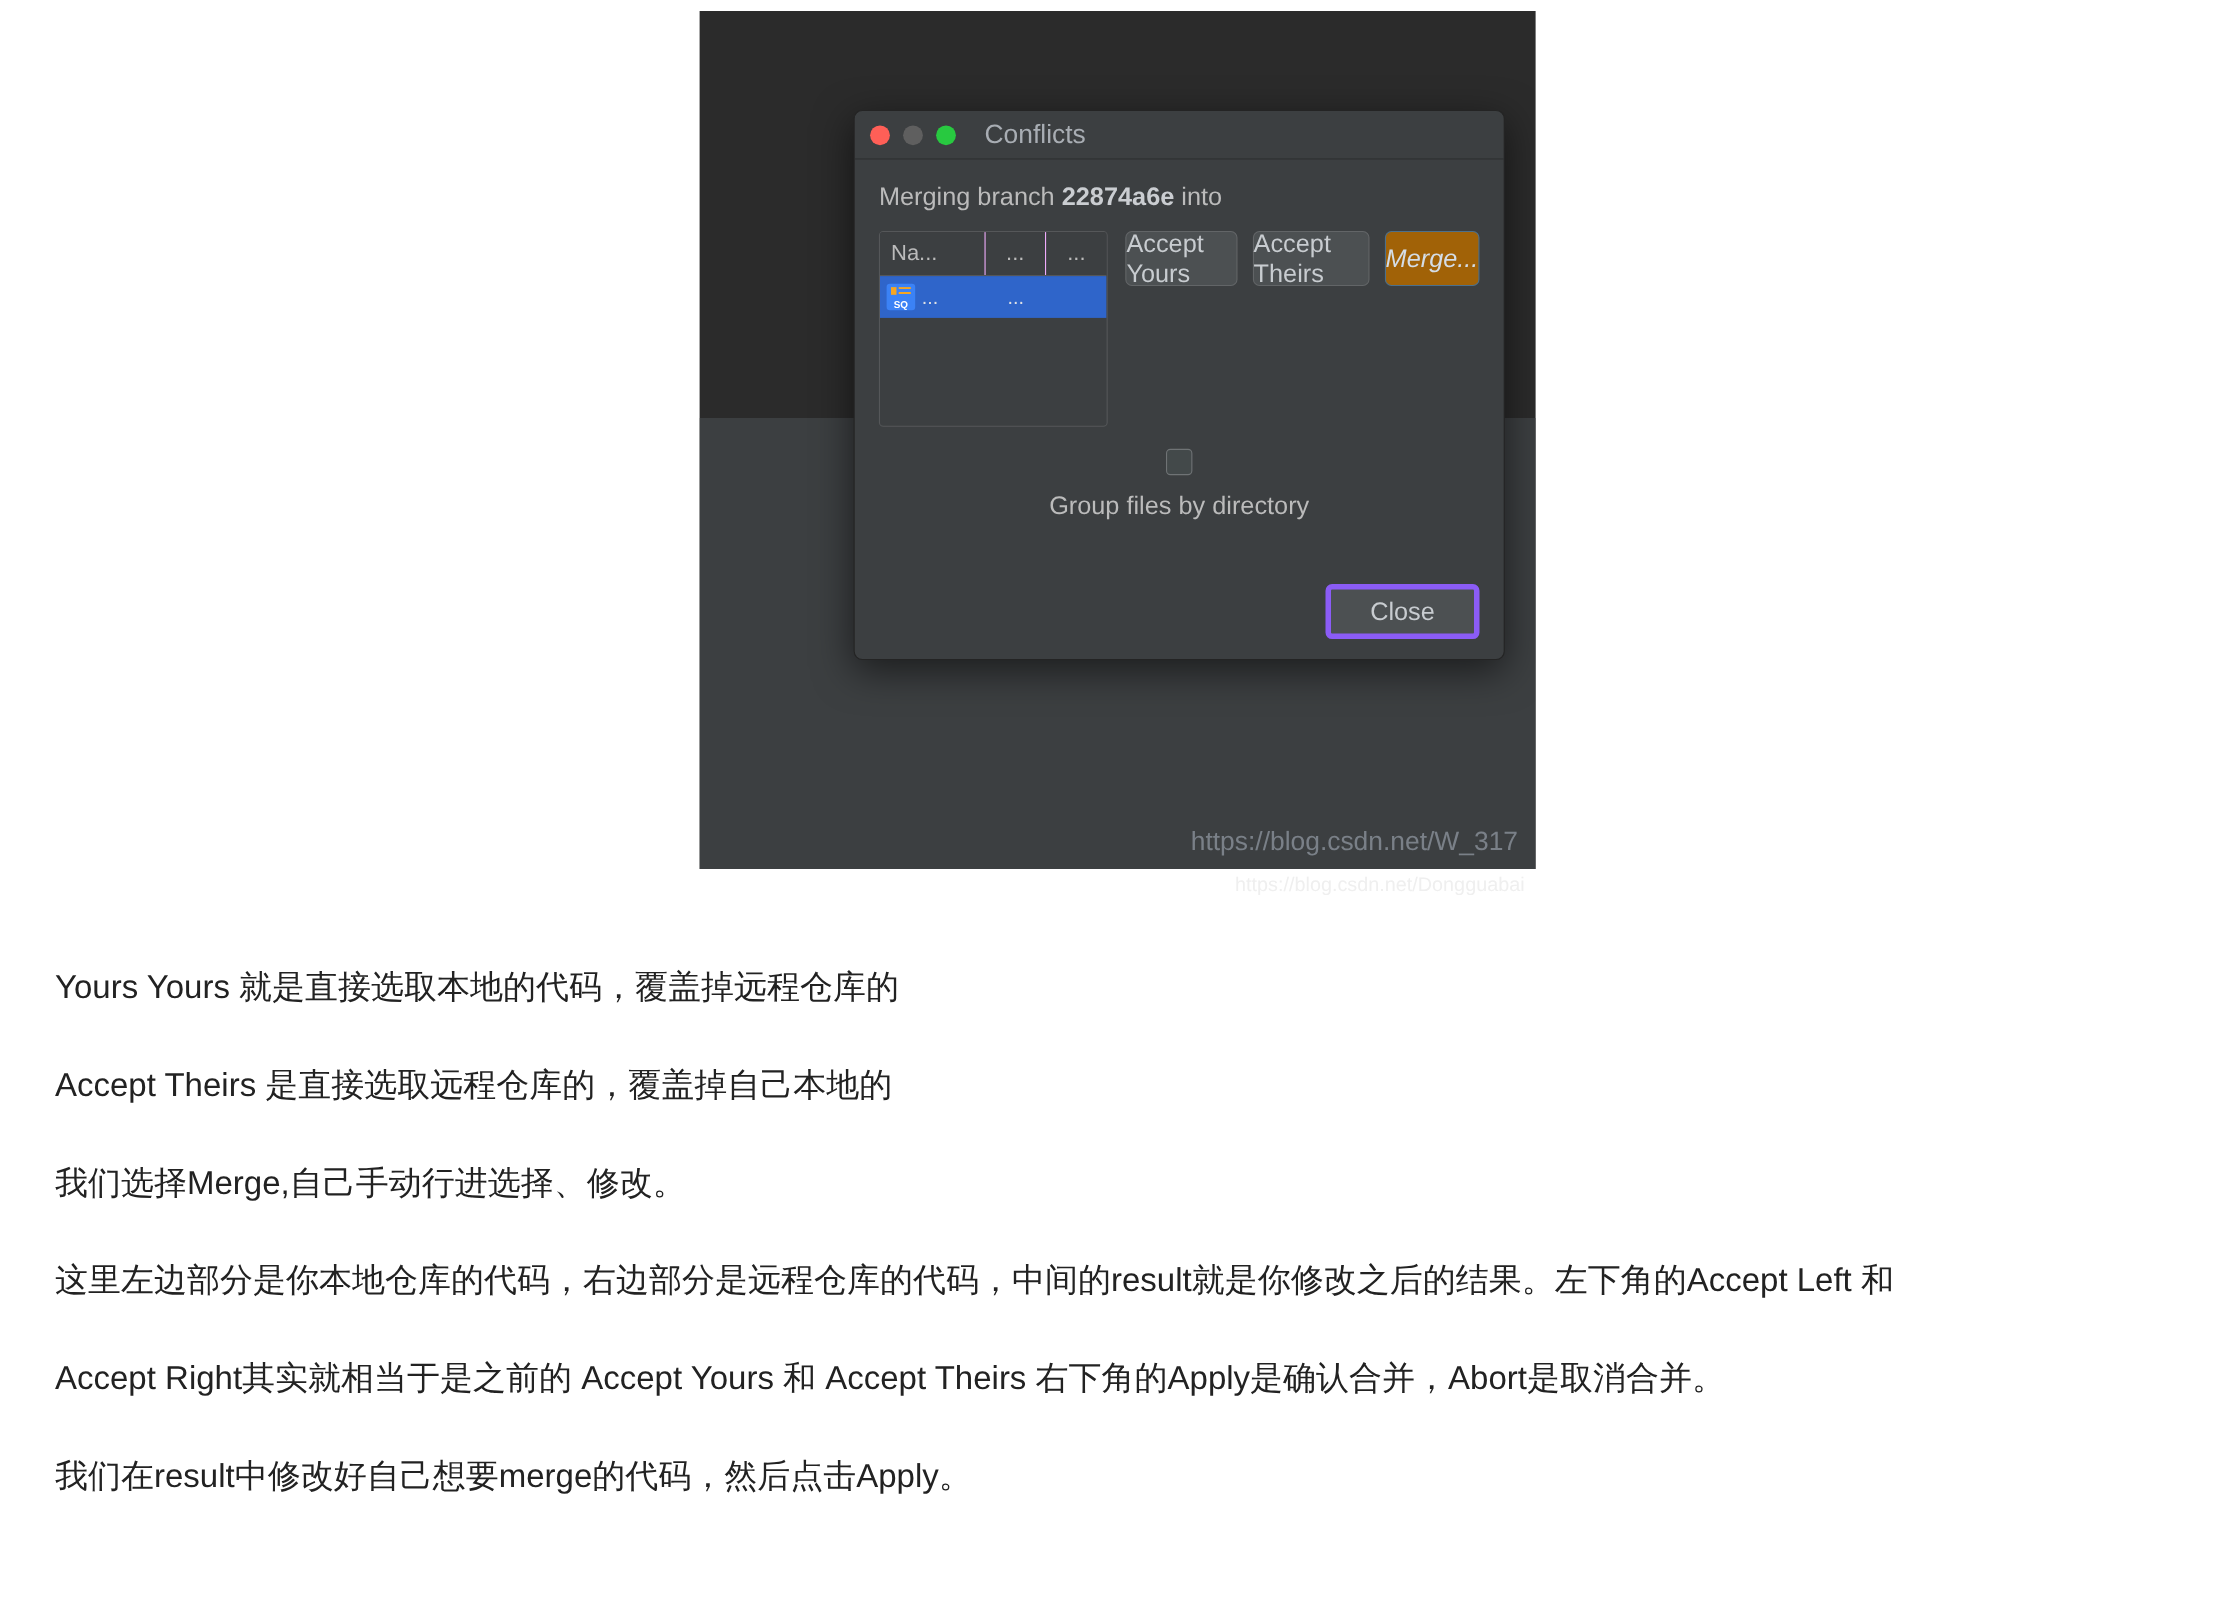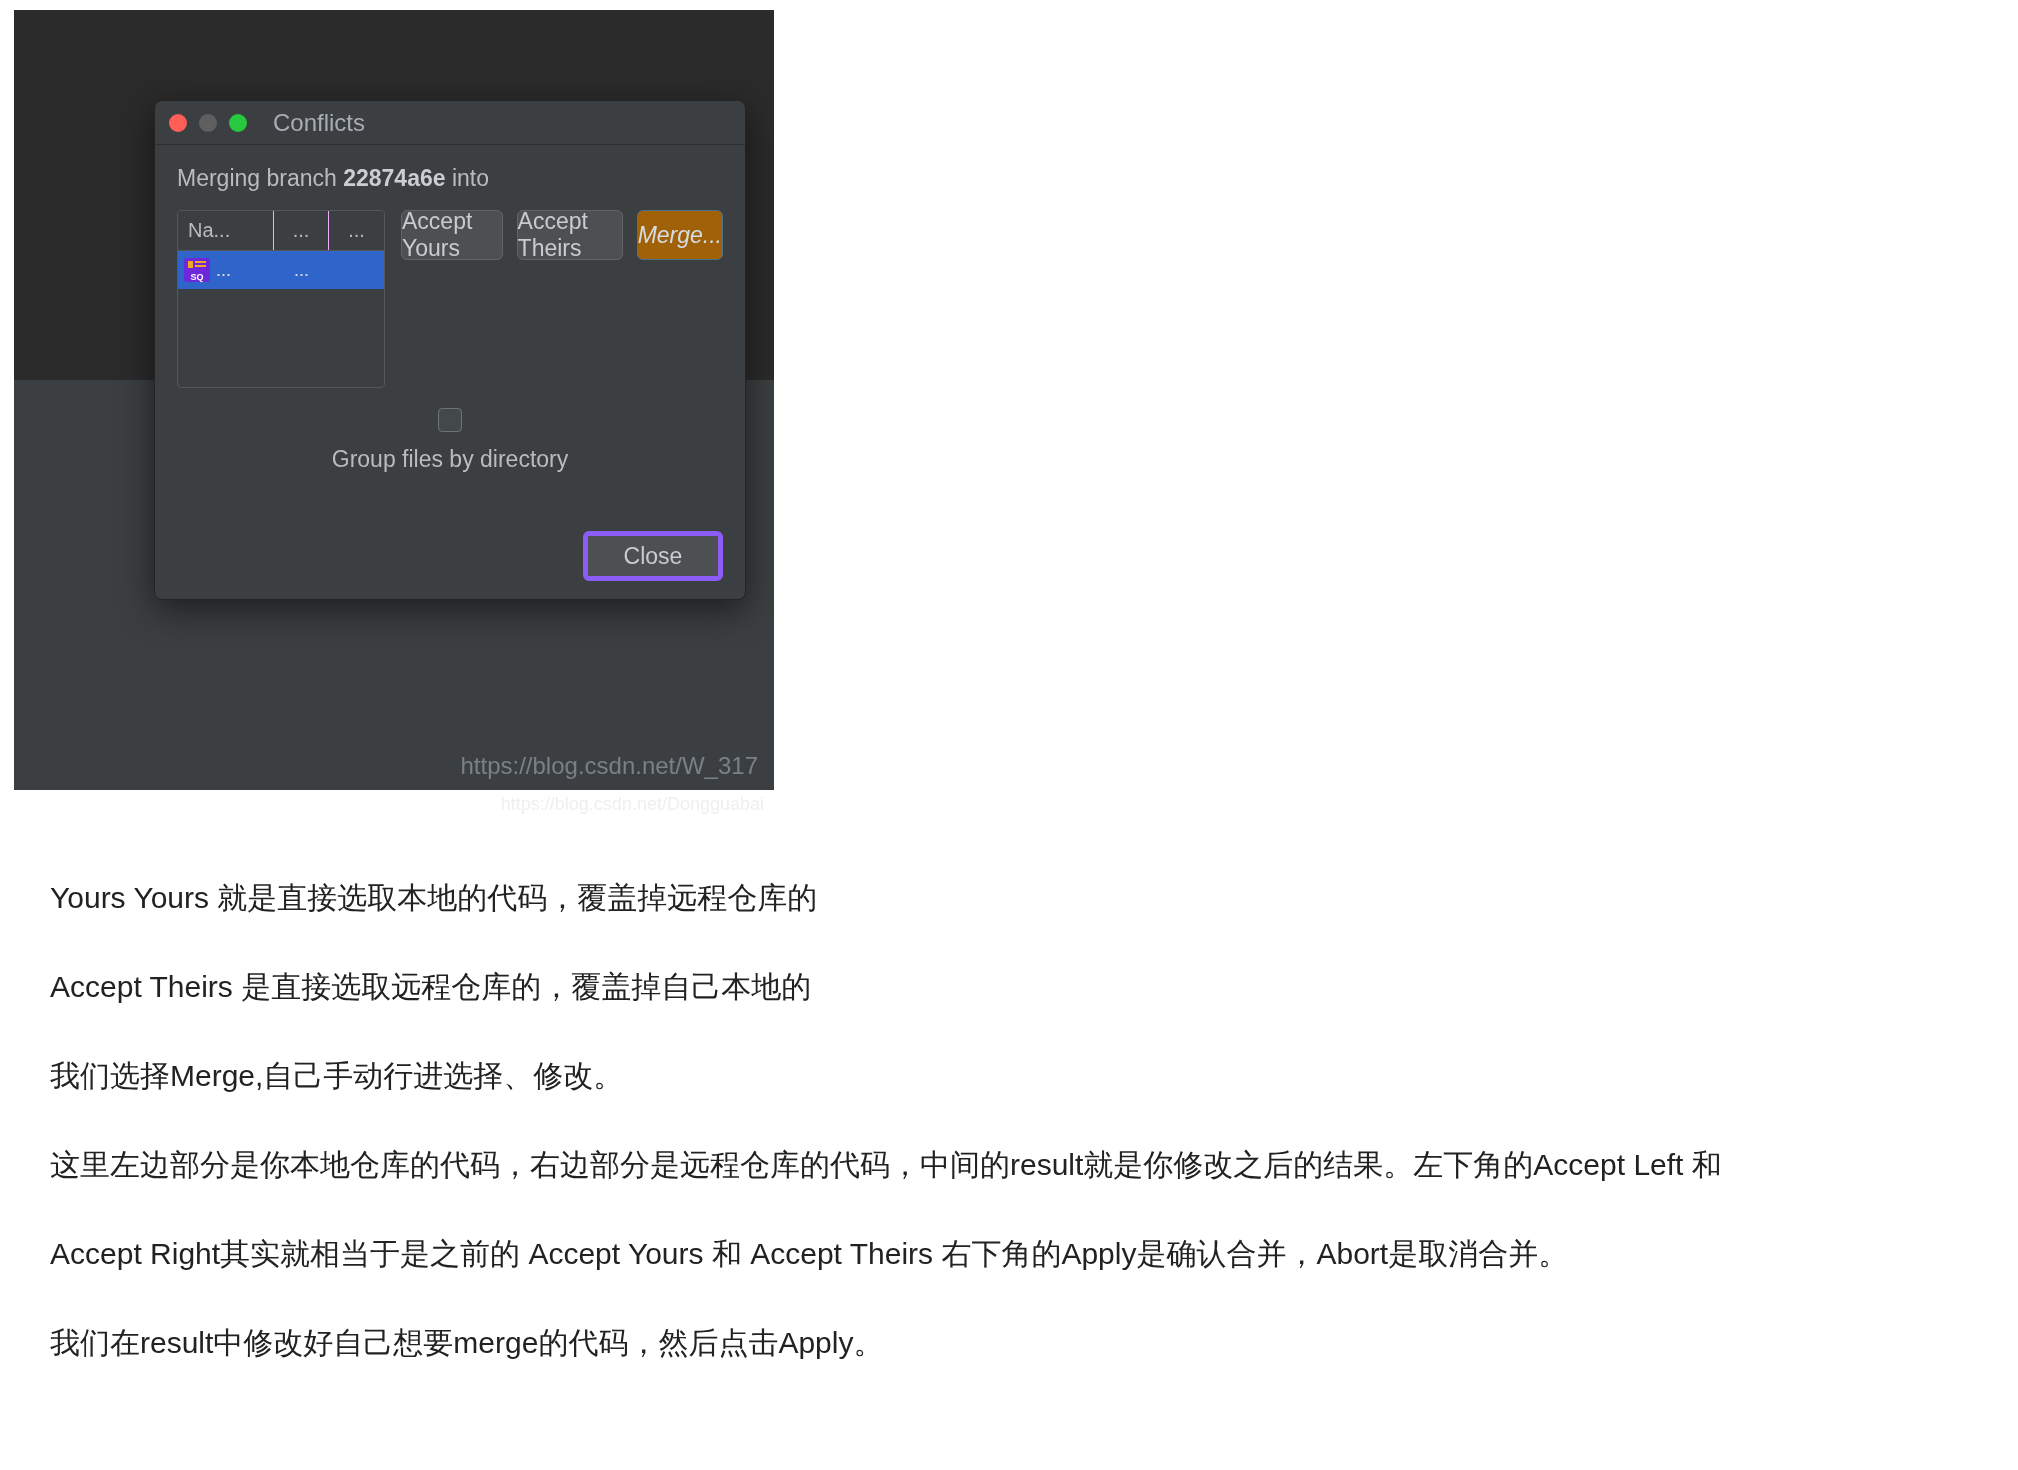--- a/index.html
+++ b/index.html
@@ -8,21 +8,21 @@
       box-sizing: border-box;
     }
     body {
       font-family: -apple-system, BlinkMacSystemFont, "Segoe UI", "PingFang SC", "Microsoft YaHei", sans-serif;
       background: #ffffff;
       padding: 0;
     }
     .screenshot-area {
       display: flex;
       flex-direction: column;
-      align-items: flex-start;
+      align-items: center;
       padding-top: 10px;
       padding-left: 14px;
     }
     .ide-background {
       width: 760px;
       height: 780px;
       background: #2b2b2b;
       position: relative;
       overflow: hidden;
     }
@@ -132,21 +132,21 @@
       color: #dfe1e5;
       font-size: 18px;
       overflow: hidden;
     }
     .td-cell:first-child { width: 96px; gap: 6px; }
     .td-cell:nth-child(2) { width: 55px; justify-content: center; }
     .td-cell:last-child { flex: 1; justify-content: center; }
     .file-icon {
       width: 26px;
       height: 24px;
-      background: #6d28d9;
+      background: #3b82f6;
       border-radius: 3px;
       display: flex;
       align-items: flex-end;
       justify-content: center;
       font-size: 9px;
       font-weight: 700;
       color: #fff;
       position: relative;
       flex-shrink: 0;
     }

